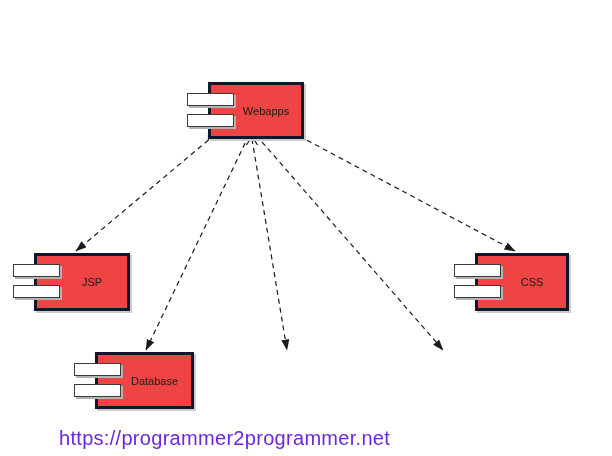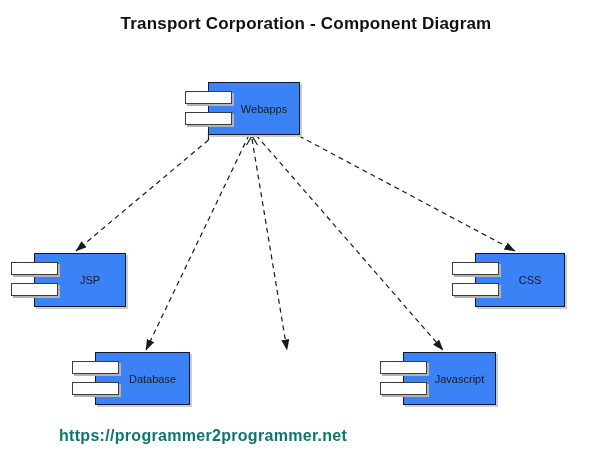--- a/index.html
+++ b/index.html
@@ -42,22 +42,22 @@
     stroke-width: 1.2;
     fill: none;
   }
   .open-arrowhead {
     stroke: #1a1a1a;
     stroke-width: 1.2;
     fill: none;
   }
   .component {
     position: absolute;
-    background: #3b82f6;
-    border: 1px solid #0f172a;
+    background: #ef4444;
+    border: 3px solid #0f172a;
     box-shadow: 2px 2px 0 #cccccc;
   }
   .component .tab {
     position: absolute;
     left: -24px;
     width: 45px;
     height: 11px;
     background: #ffffff;
     border: 1px solid #3c3c3c;
     box-shadow: 2px 2px 0 #b3b3b3;
@@ -78,33 +78,32 @@
   #c-webapps    { left: 208px; top: 82px;  width: 90px; height: 51px; }
   #c-jsp        { left: 34px;  top: 253px; width: 90px; height: 52px; }
   #c-css        { left: 475px; top: 253px; width: 88px; height: 52px; }
   #c-database   { left: 95px;  top: 352px; width: 93px; height: 51px; }
   #c-java       { left: 243px; top: 352px; width: 92px; height: 51px; }
   #c-javascript { left: 403px; top: 352px; width: 91px; height: 51px; }
   .watermark {
     position: absolute;
     left: 59px;
     top: 427px;
-    font-size: 16px;
-    font-weight: bold;
-    color: #0f766e;
+    font-size: 20px;
+    font-weight: normal;
+    color: #6d28d9;
     letter-spacing: 0.3px;
     white-space: nowrap;
   }
 </style>
 </head>
 <body>
 
 <div class="stage">
 
-  <h1 class="diagram-title">Transport Corporation - Component Diagram</h1>
 
   <svg class="connector-layer" width="612" height="456" viewBox="0 0 612 456" xmlns="http://www.w3.org/2000/svg">
     <defs>
       <marker id="arrowFilled" viewBox="0 0 11 8" markerWidth="11" markerHeight="8" refX="10.5" refY="4" orient="auto" markerUnits="userSpaceOnUse">
         <path d="M0,0 L11,4 L0,8 Z" fill="#1a1a1a"></path>
       </marker>
     </defs>
 
     <line class="stub" x1="208.5" y1="133" x2="208.5" y2="140"></line>
 
@@ -138,21 +137,16 @@
     <span class="label">Database</span>
   </div>
 
   <div class="component" id="c-css">
     <span class="tab t1"></span>
     <span class="tab t2"></span>
     <span class="label">CSS</span>
   </div>
 
 
-  <div class="component" id="c-javascript">
-    <span class="tab t1"></span>
-    <span class="tab t2"></span>
-    <span class="label">Javascript</span>
-  </div>
 
   <div class="watermark">https://programmer2programmer.net</div>
 
 </div>
 
 </body></html>

